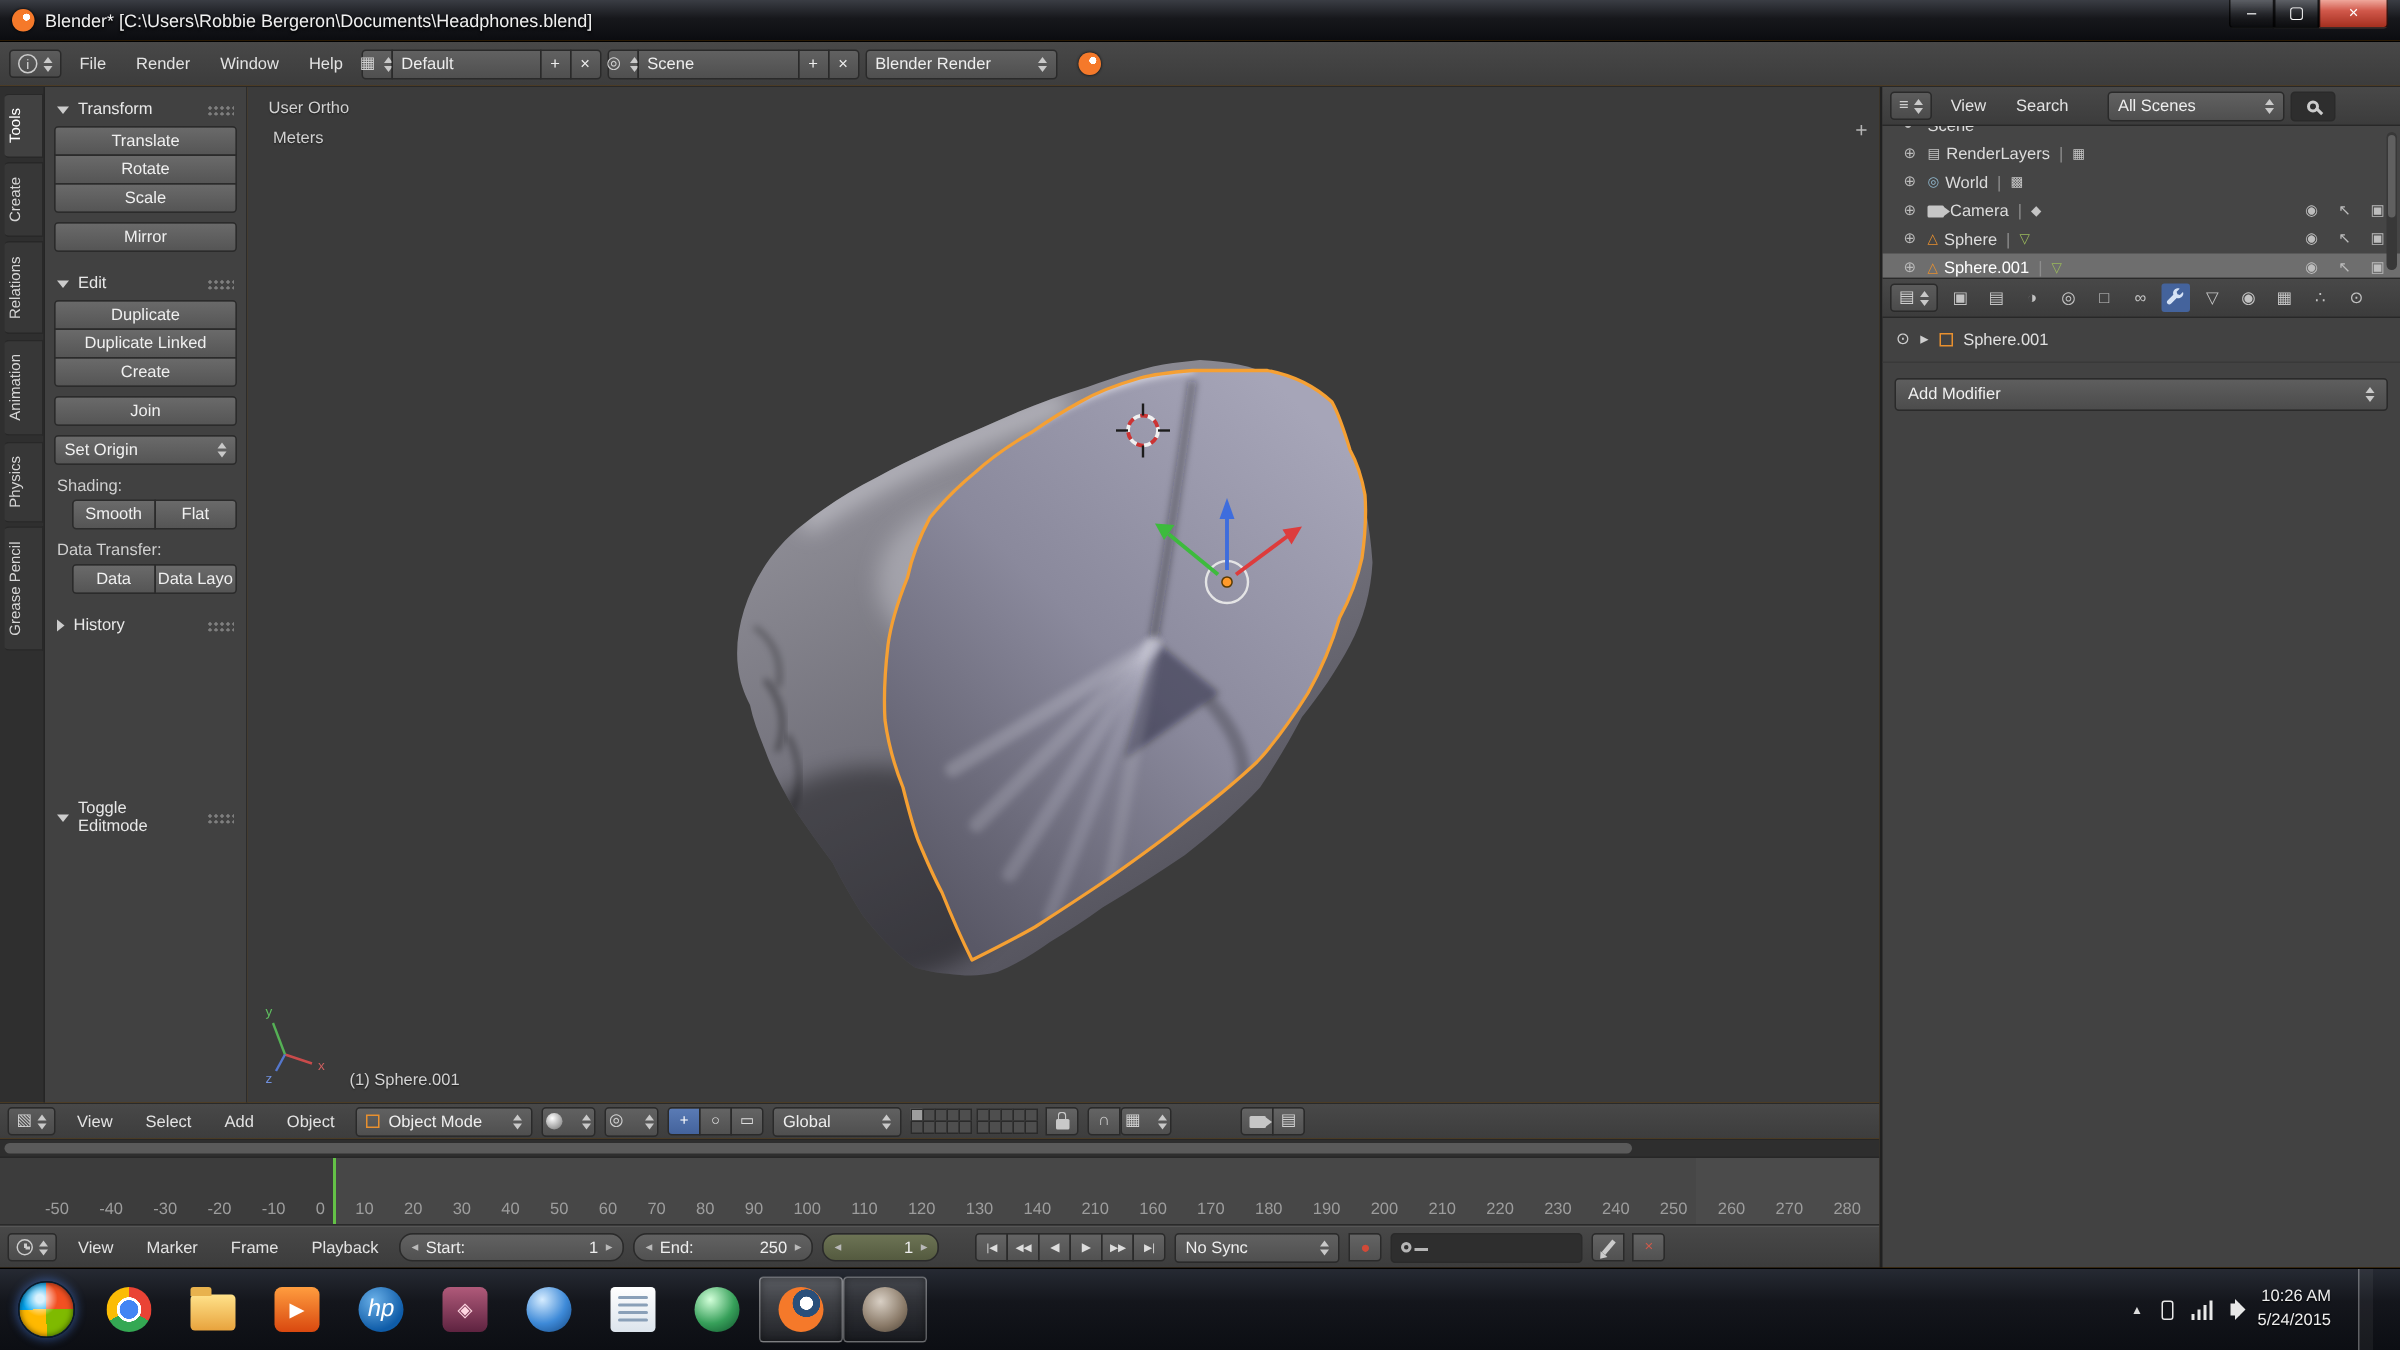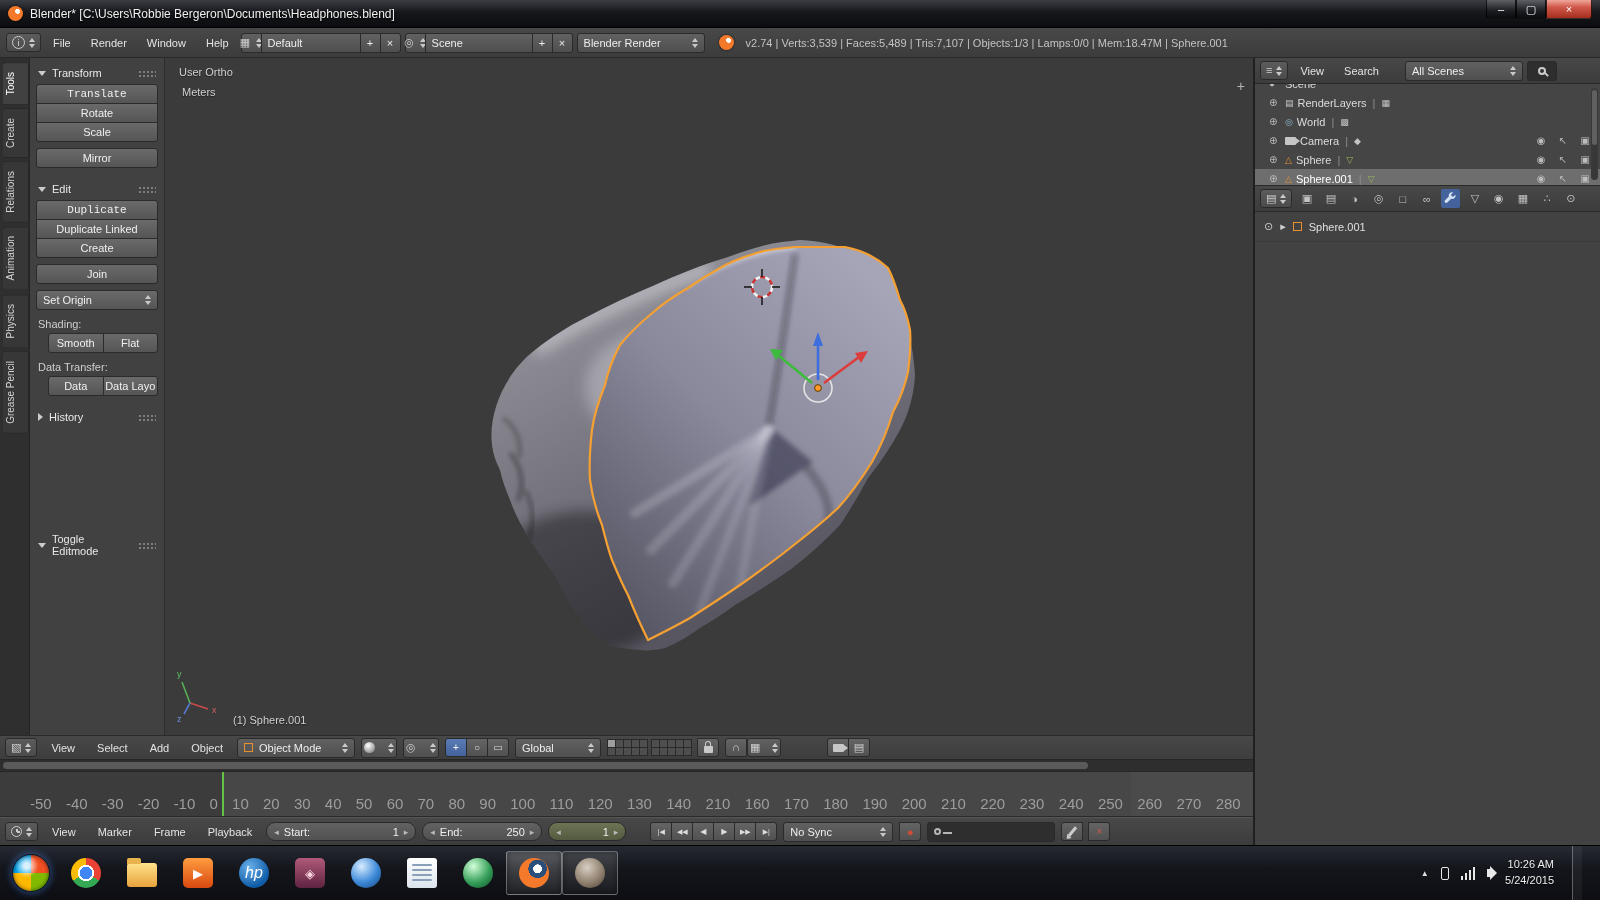--- a/index.html
+++ b/index.html
@@ -49,21 +49,21 @@
   
   .v3d-tabs { position:absolute; left:0; top:58px; width:30px; height:677px; background:#2f2f2f; border-right:1px solid #252525; padding-top:4px; display:flex; flex-direction:column; align-items:flex-end; }
   .vtab { writing-mode:vertical-rl; transform:rotate(180deg); padding:9px 2px; width:26px; text-align:center;
     color:#d5d5d5; font-size:10px; background:#373737; border:1px solid #282828; border-right:none;
     border-radius:0 3px 3px 0; margin-bottom:3px; }
   .vtab.active { background:#414141; color:#fff; }
 
   .tool-shelf { position:absolute; left:30px; top:58px; width:135px; height:677px; background:#414141; border-right:1px solid #2c2c2c; padding:4px 6px; }
   .panel-header { display:flex; align-items:center; gap:6px; color:#e8e8e8; padding:5px 2px; }
   .btn-stack .btn { border-radius:0; margin-top:-1px; }
-  .btn-stack .btn:first-child { border-radius:3px 3px 0 0; margin-top:0;font-family:Liberation Mono, monospace; }
+  .btn-stack .btn:first-child { border-radius:3px 3px 0 0; margin-top:0; }
   .btn-stack .btn:last-child { border-radius:0 0 3px 3px; }
   .btn-row { display:flex; }
   .btn-row .btn { flex:1; border-radius:0; margin-left:-1px; }
   .btn-row .btn:first-child { border-radius:3px 0 0 3px; margin-left:12px; }
   .btn-row .btn:last-child { border-radius:0 3px 3px 0; }
   .shelf-label { color:#cfcfcf; margin:8px 2px 3px; }
   .mt6 { margin-top:6px; } .mt10 { margin-top:10px; }
   .operator-panel { position:absolute; left:0; top:470px; width:100%; padding:0 6px; }
 
   .viewport { position:absolute; left:165px; top:58px; width:1088px; height:677px; background:#3b3b3b; overflow:hidden; }
@@ -100,21 +100,21 @@
   .icon-pen { width:3px; height:11px; background:#ccc; transform:rotate(40deg); position:relative; display:inline-block; }
   .icon-pen::after { content:''; position:absolute; bottom:-4px; left:-1.5px; border-left:3px solid transparent; border-right:3px solid transparent; border-top:4px solid #ccc; }
 
   
   .timeline { position:absolute; left:0; top:760px; width:1253px; height:85px; background:#3a3a3a; }
   .tl-scroll { height:12px; background:#2e2e2e; border-bottom:1px solid #272727; position:relative; }
   .tl-scroll-handle { position:absolute; left:3px; top:2px; width:1085px; height:7px; background:#5a5a5a; border-radius:4px; }
   .tl-ruler { position:relative; height:45px; border-bottom:1px solid #2a2a2a;
     background:linear-gradient(to right, #3c3c3c 0 222px, #474747 222px 1131px, #4b4b4b 1131px 100%); }
   .tl-ticks { position:absolute; left:30px; right:12px; bottom:4px; display:flex; justify-content:space-between; }
-  .tick { color:#9d9d9d; font-size:15px; }
+  .tick { color:#9d9d9d; font-size:11px; }
   .playhead { position:absolute; left:222px; top:0; bottom:0; width:2px; background:#64c247; }
   .tl-header { height:28px; background:linear-gradient(#484848,#3c3c3c); border-top:1px solid #565656;
     display:flex; align-items:center; gap:6px; padding:0 5px; }
   .num-field { display:flex; align-items:center; gap:5px; height:19px; padding:0 7px;
     background:linear-gradient(#626262,#515151); border:1px solid #2a2a2a; border-radius:9px; color:#eee; }
   .num-field .arr { color:#b9b9b9; font-size:9px; }
   .frame-field { background:linear-gradient(#6d7455,#545a3f); }
 
   
   .right-col { position:absolute; left:1253px; top:58px; width:347px; height:787px; background:#424242; border-left:2px solid #202020; }
@@ -219,21 +219,20 @@
           <span>Scene</span>
         </div>
       <div class="combo sq">+</div>
       <div class="combo sq">×</div>
     </div>
     <div class="combo" style="width:128px">
       <span>Blender Render</span>
         <span class="updown"></span>
     </div>
     <span class="app-logo" style="margin-left:10px"></span>
-    <span class="stats">v2.74 | Verts:3,539 | Faces:5,489 | Tris:7,107 | Objects:1/3 | Lamps:0/0 | Mem:18.47M | Sphere.001</span>
   </div>
 
   <div class="v3d-tabs">
     <div class="vtab active">Tools</div>
     <div class="vtab">Create</div>
     <div class="vtab">Relations</div>
     <div class="vtab">Animation</div>
     <div class="vtab">Physics</div>
     <div class="vtab">Grease Pencil</div>
   </div>
@@ -658,20 +657,24 @@
       <span class="ptab">⊙</span>
     </div>
 
     <div class="props-context">
       <span class="glyph">⊙</span>
       <span class="glyph">▸</span>
       <span class="cube-orange"></span>
       <span>Sphere.001</span>
     </div>
 
+    <div class="add-modifier">
+      <span>Add Modifier</span>
+        <span class="updown"></span>
+    </div>
   </div>
 
   <div class="taskbar">
     <div class="start-orb"></div>
     <div class="tb-slot">
         <span class="ticon i-chrome"></span>
       </div>
     <div class="tb-slot">
         <span class="ticon i-folder"></span>
       </div>

